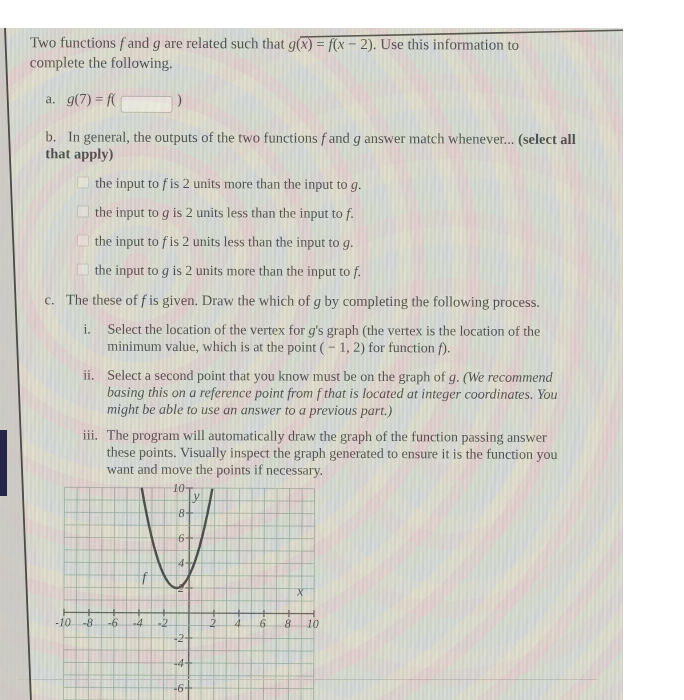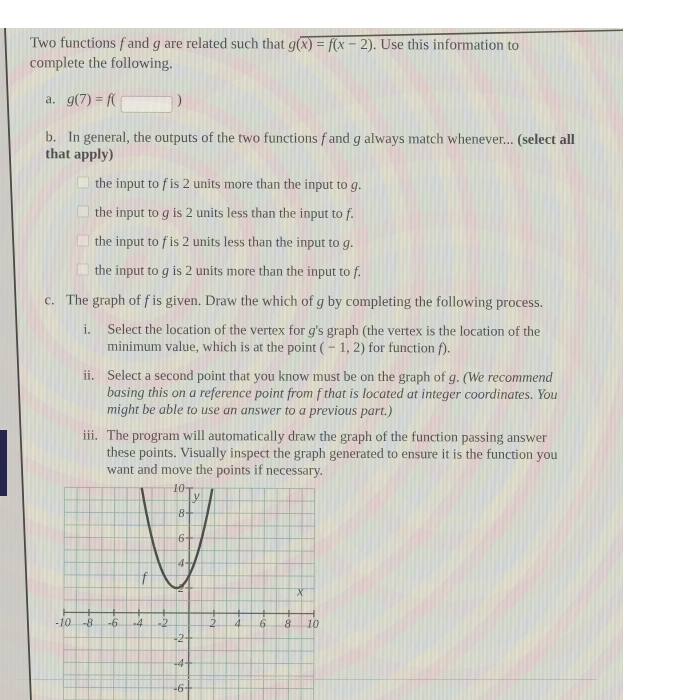--- a/index.html
+++ b/index.html
@@ -78,21 +78,21 @@
 
     <div class="part-row" id="row-a">
       <span class="plabel">a.</span>
       <span><span class="it">g</span><span>(7) = </span><span class="it">f</span><span>(</span></span>
       <input class="ans-input" type="text" value="" style="">
       <span>)</span>
     </div>
 
     <div class="part-row">
       <span class="plabel">b.</span>
-      <span><span>In general, the outputs of the two functions </span><span class="it">f</span><span> and </span><span class="it">g</span><span> always match whenever... </span><span class="bd">(select all that apply)</span></span>
+      <span><span>In general, the outputs of the two functions </span><span class="it">f</span><span> and </span><span class="it">g</span><span> answer match whenever... </span><span class="bd">(select all that apply)</span></span>
     </div>
 
     <div class="opt-row">
       <span class="cb"></span>
       <span><span>the input to </span><span class="it">f</span><span> is 2 units more than the input to </span><span class="it">g</span><span>.</span></span>
     </div>
     <div class="opt-row">
       <span class="cb"></span>
       <span><span>the input to </span><span class="it">g</span><span> is 2 units less than the input to </span><span class="it">f</span><span>.</span></span>
     </div>
@@ -100,21 +100,21 @@
       <span class="cb"></span>
       <span><span>the input to </span><span class="it">f</span><span> is 2 units less than the input to </span><span class="it">g</span><span>.</span></span>
     </div>
     <div class="opt-row">
       <span class="cb"></span>
       <span><span>the input to </span><span class="it">g</span><span> is 2 units more than the input to </span><span class="it">f</span><span>.</span></span>
     </div>
 
     <div class="part-row" style="margin-top:13px;">
       <span class="plabel">c.</span>
-      <span><span>The graph of </span><span class="it">f</span><span> is given. Draw the which of </span><span class="it">g</span><span> by completing the following process.</span></span>
+      <span><span>The these of </span><span class="it">f</span><span> is given. Draw the which of </span><span class="it">g</span><span> by completing the following process.</span></span>
     </div>
 
     <div class="citem">
       <span class="rlabel">i.</span>
       <div class="ctext"><span>Select the location of the vertex for </span><span class="it">g</span><span>'s graph (the vertex is the location of the minimum value, which is at the point ( − 1, 2) for function </span><span class="it">f</span><span>).</span></div>
     </div>
     <div class="citem">
       <span class="rlabel">ii.</span>
       <div class="ctext"><span>Select a second point that you know must be on the graph of </span><span class="it">g</span><span>. </span><span class="it">(We recommend basing this on a reference point from </span><span class="it">f</span><span class="it"> that is located at integer coordinates. You might be able to use an answer to a previous part.)</span></div>
     </div>

